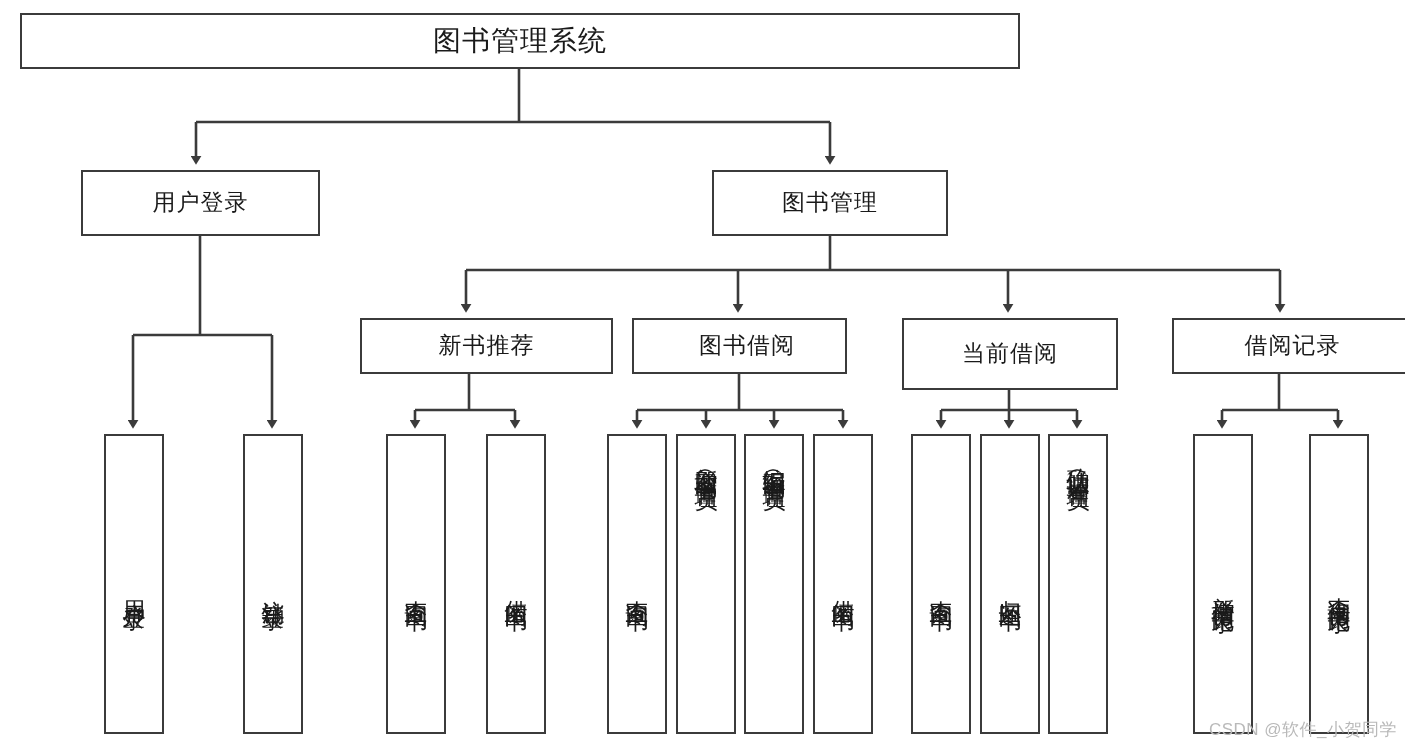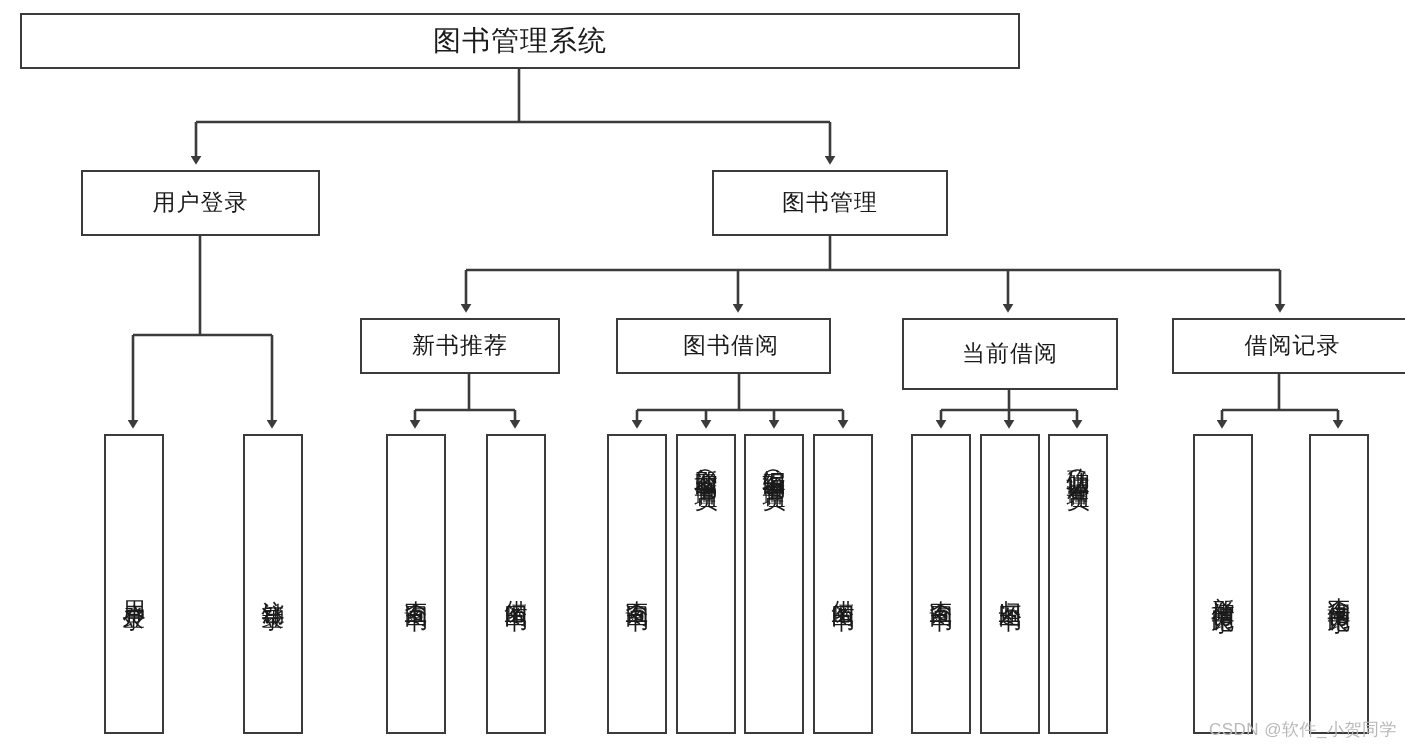--- a/index.html
+++ b/index.html
@@ -139,24 +139,24 @@
     <span>图书管理系统</span>
   </div>
 
   <div class="node horiz" style="left:81px; top:170px; width:239px; height:66px;">
     <span>用户登录</span>
   </div>
   <div class="node horiz" style="left:712px; top:170px; width:236px; height:66px;">
     <span>图书管理</span>
   </div>
 
-  <div class="node horiz" style="left:360px; top:318px; width:200px; height:56px;">
+  <div class="node horiz" style="left:360px; top:318px; width:253px; height:56px;">
     <span>新书推荐</span>
   </div>
-  <div class="node horiz" style="left:616px; top:318px; width:215px; height:56px;padding-left:15px;">
+  <div class="node horiz" style="left:632px; top:318px; width:215px; height:56px;padding-left:15px;">
     <span>图书借阅</span>
   </div>
   <div class="node horiz" style="left:902px; top:318px; width:216px; height:72px;">
     <span>当前借阅</span>
   </div>
   <div class="node horiz" style="left:1172px; top:318px; width:241px; height:56px;">
     <span>借阅记录</span>
   </div>
 
   <div class="node leaf" style="left:104px; top:434px; width:60px; height:300px;">

